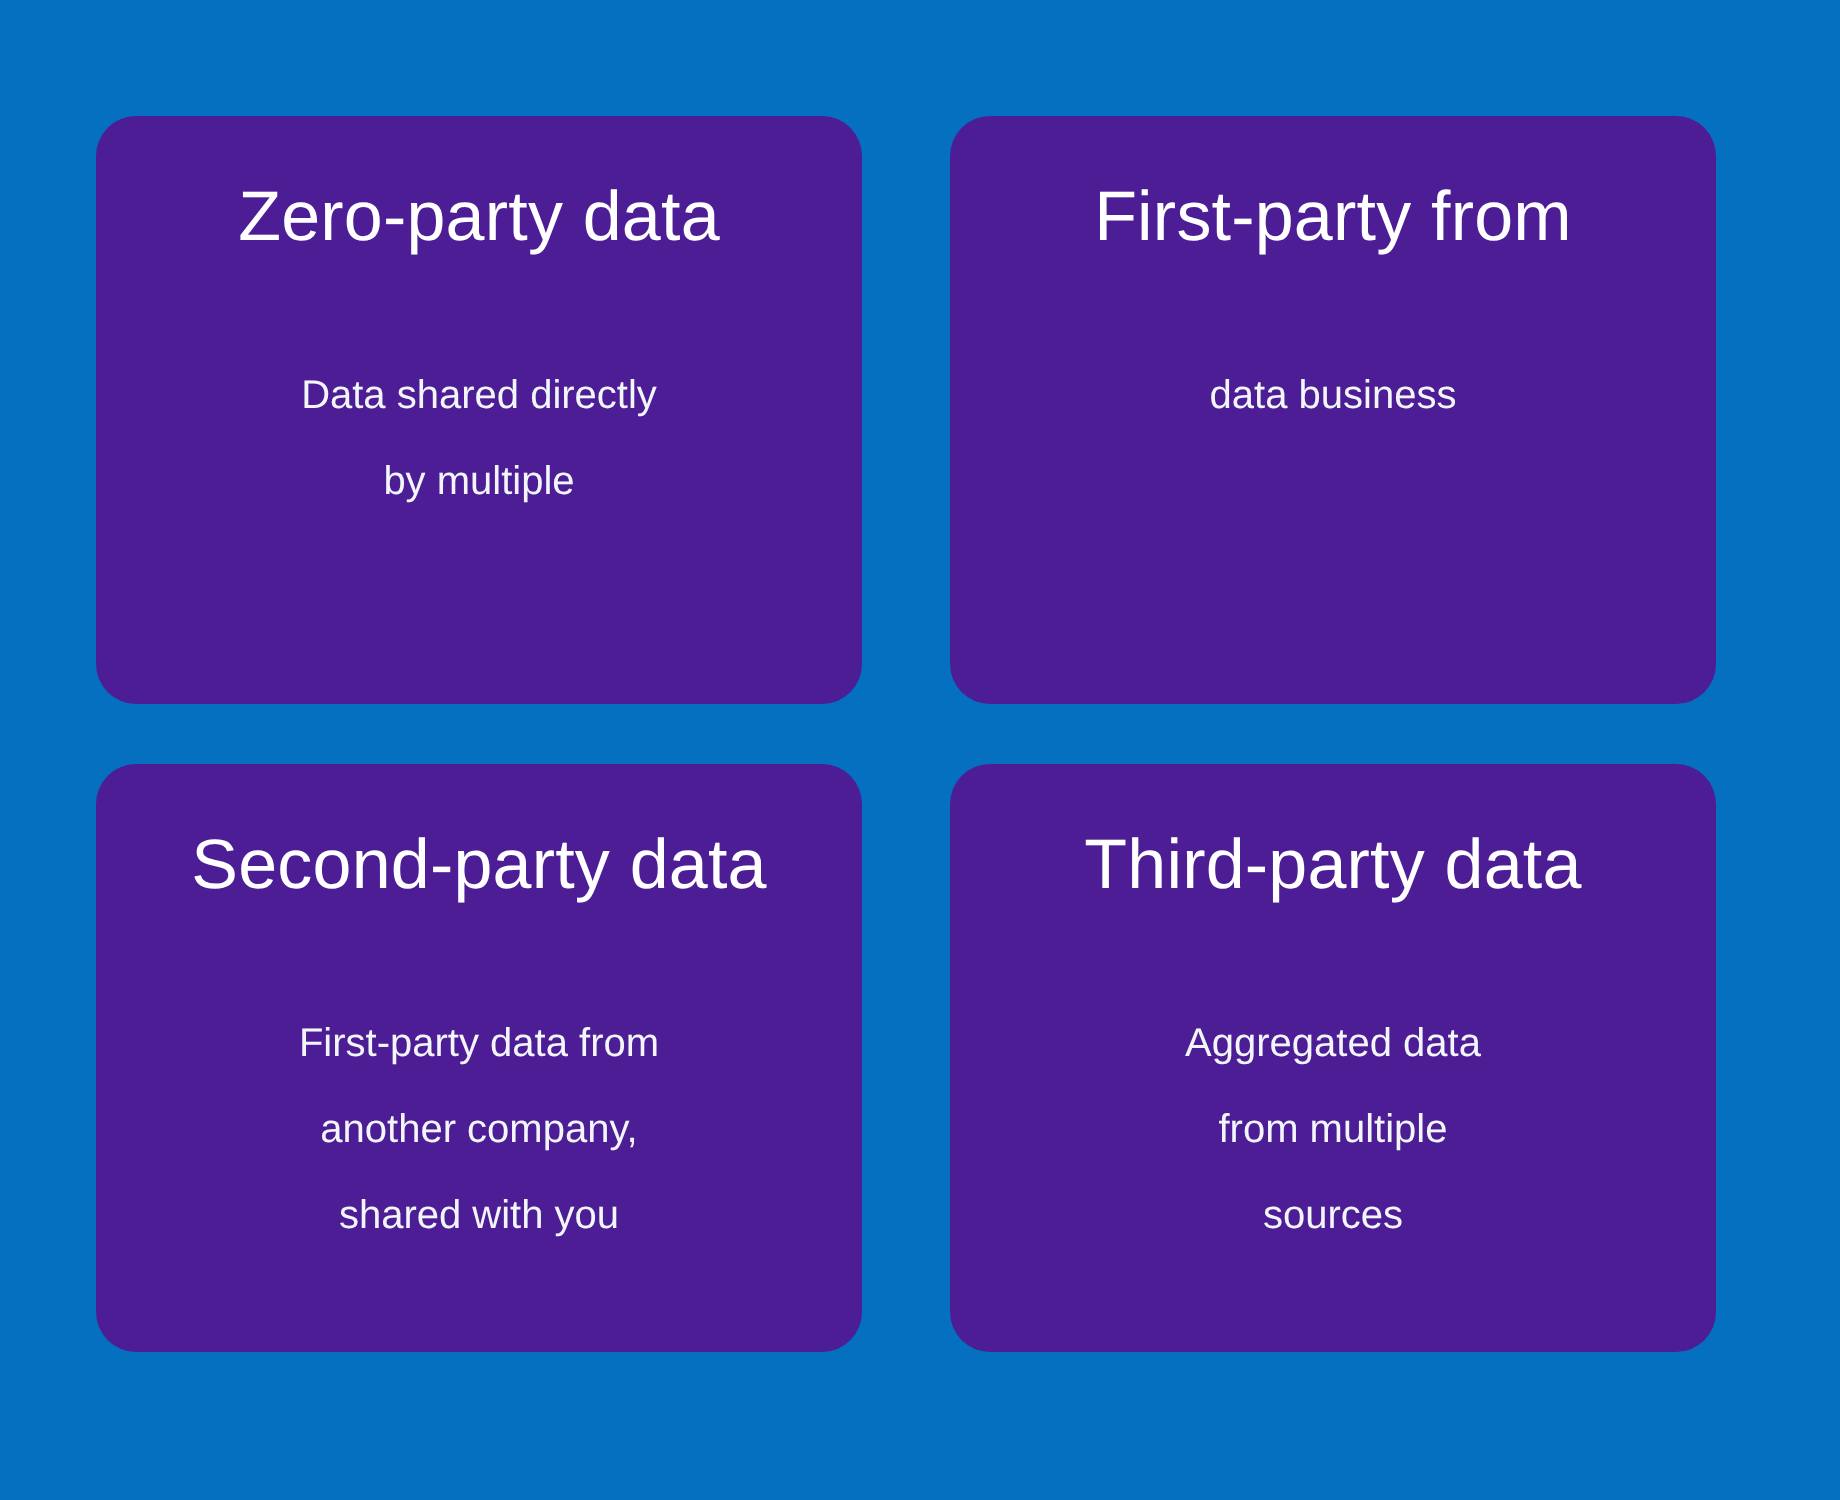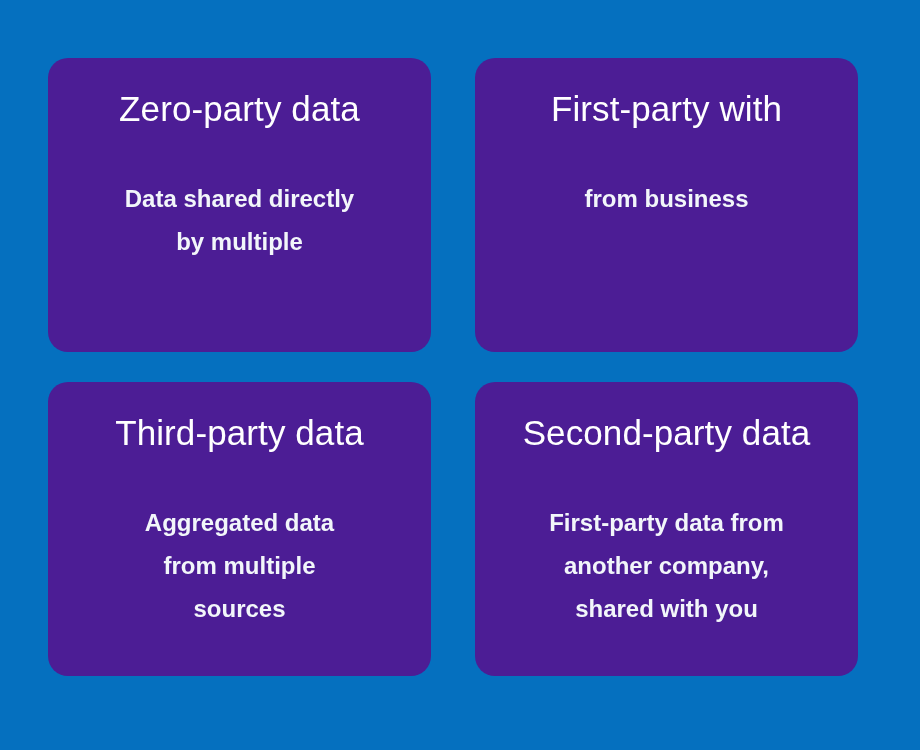--- a/index.html
+++ b/index.html
@@ -53,23 +53,23 @@
     font-size: 35px;
     line-height: 42px;
     font-weight: 400;
     letter-spacing: 0.1px;
     color: #ffffff;
     margin: 0;
     white-space: nowrap;
   }
 
   .card-desc {
-    font-size: 24px;
+    font-size: 20px;
     line-height: 43px;
-    font-weight: 700;
+    font-weight: 400;
     color: #f2f6fa;
     margin: 0;
     margin-top: 47px;
     max-width: 330px;
   }
 
   .card-desc .ln {
     display: block;
   }
 </style>
@@ -81,38 +81,38 @@
 
     <div class="card">
       <h2 class="card-title">Zero-party data</h2>
       <p class="card-desc">
         <span class="ln">Data shared directly</span>
         <span class="ln">by multiple</span>
       </p>
     </div>
 
     <div class="card">
-      <h2 class="card-title">First-party with</h2>
+      <h2 class="card-title">First-party from</h2>
       <p class="card-desc">
-        <span class="ln">from business</span>
+        <span class="ln">data business</span>
+      </p>
+    </div>
+
+    <div class="card">
+      <h2 class="card-title">Second-party data</h2>
+      <p class="card-desc">
+        <span class="ln">First-party data from</span>
+        <span class="ln">another company,</span>
+        <span class="ln">shared with you</span>
       </p>
     </div>
 
     <div class="card">
       <h2 class="card-title">Third-party data</h2>
       <p class="card-desc">
         <span class="ln">Aggregated data</span>
         <span class="ln">from multiple</span>
         <span class="ln">sources</span>
       </p>
     </div>
 
-    <div class="card">
-      <h2 class="card-title">Second-party data</h2>
-      <p class="card-desc">
-        <span class="ln">First-party data from</span>
-        <span class="ln">another company,</span>
-        <span class="ln">shared with you</span>
-      </p>
-    </div>
-
   </div>
 </div>
 
 </body></html>

